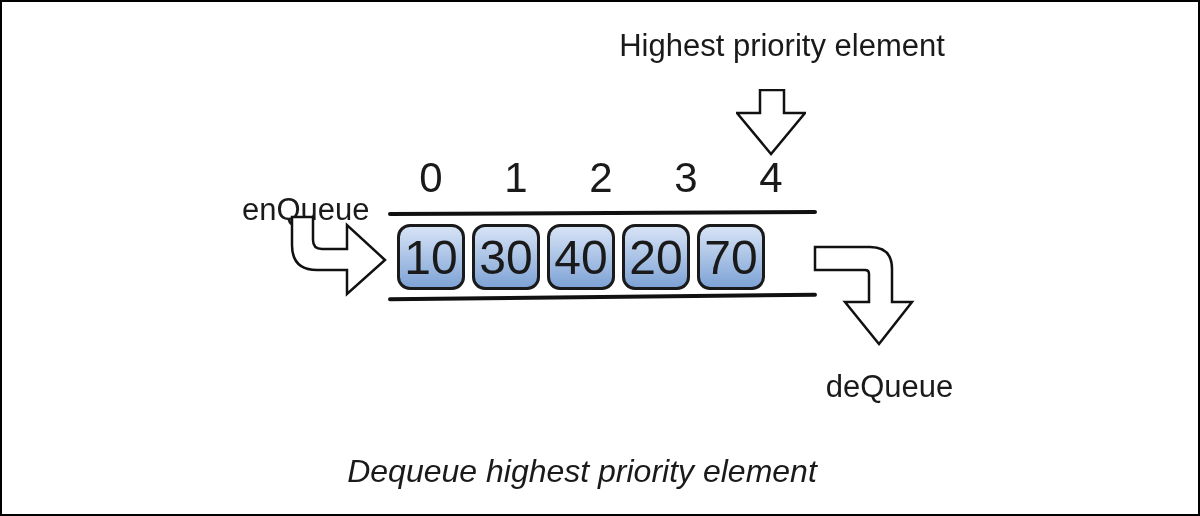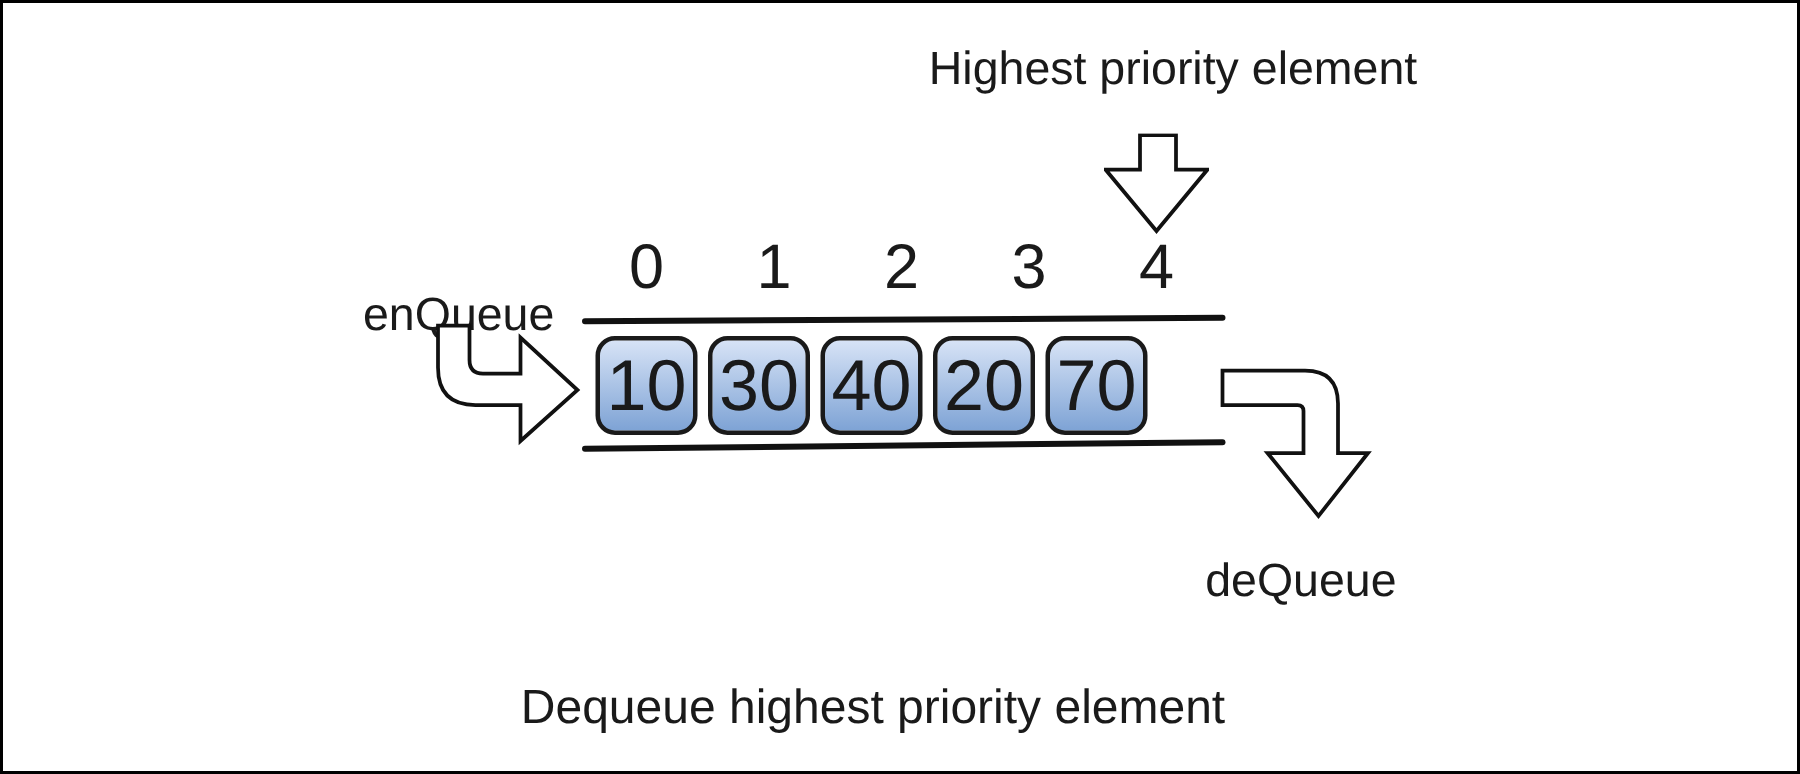--- a/index.html
+++ b/index.html
@@ -30,31 +30,32 @@
     top: 26px;
     width: 580px;
     text-align: center;
   }
   .enqueue-label {
     left: 240px;
     top: 155px;
     margin-top: 35px;
   }
   .dequeue-label {
-    left: 784px;
+    left: 815px;
     top: 367px;
     width: 145px;
-    text-align: right;
+    text-align: center;
   }
   .caption {
     left: 280px;
     top: 451px;
     width: 600px;
     text-align: center;
     font-size: 32px;
+    font-style: italic;
   }
   .arrow-svg {
     position: absolute;
     color: var(--line, #111);
   }
   .down-arrow  { left: 734px; top: 87px; }
   .enq-arrow   { left: 283px; top: 208px; }
   .deq-arrow   { left: 810px; top: 240px; }
 
   .index-row {

